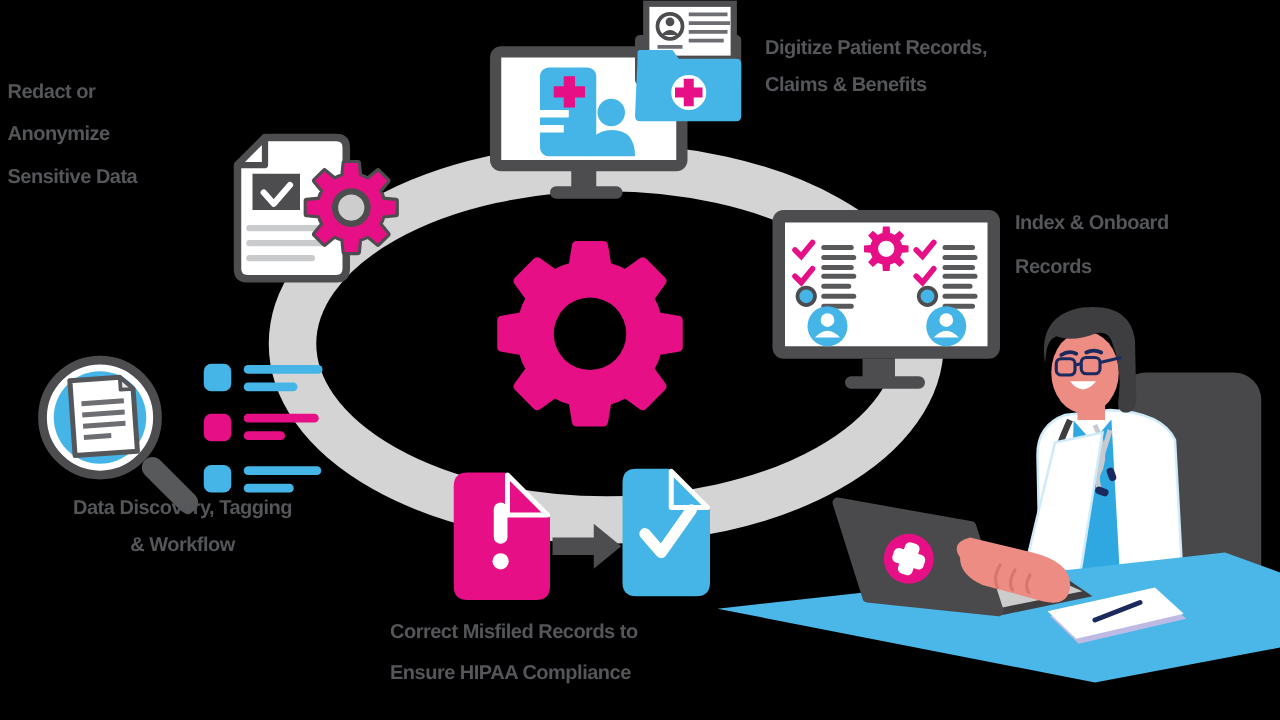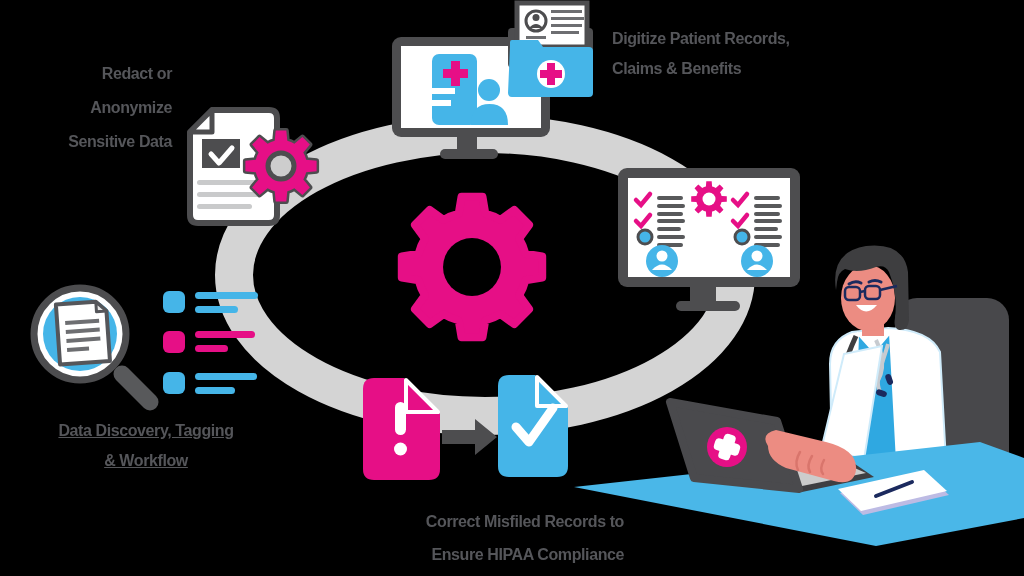--- a/index.html
+++ b/index.html
@@ -6,25 +6,25 @@
     --pink:#e60f86; --blue:#45b5e8; --dark:#4d4d4f; --ring:#d4d4d4;
     --text_gray:#55565a; --desk_blue:#4ab7e8; --skin:#ec8c82; --hair:#3e3e40;
     --line_gray:#c9cacb; --ink:#6d6e71; --navy:#1b2a5e; --scrub:#2fa8e1;
   }
   html,body{margin:0;padding:0;background:#000;}
   .stage{position:relative;width:1024px;height:576px;background:#000;overflow:hidden;
          font-family:"Liberation Sans", sans-serif;}
   .scene{position:absolute;left:0;top:0;}
   .label{position:absolute;font-weight:700;color:var(--text_gray);
          font-size:16px;letter-spacing:-0.4px;white-space:pre-line;}
-  .lbl-redact{left:6px;top:57px;width:166px;text-align:right;line-height:34px;}
+  .lbl-redact{left:6px;top:57px;width:166px;text-align:left;line-height:34px;}
   .lbl-digitize{left:612px;top:24px;width:340px;line-height:30px;}
   .lbl-index{left:812px;top:161px;width:212px;line-height:35px;}
-  .lbl-discovery{left:0px;top:416px;width:292px;text-align:center;line-height:30px;text-decoration:underline;}
-  .lbl-correct{left:312px;top:505px;width:312px;text-align:right;line-height:33px;}
+  .lbl-discovery{left:0px;top:392px;width:292px;text-align:center;line-height:30px;}
+  .lbl-correct{left:312px;top:489px;width:312px;text-align:left;line-height:33px;}
 </style>
 </head>
 <body>
 
 <div class="stage">
 
 <svg class="scene" width="1024" height="576" viewBox="0 0 1024 576">
 
   <ellipse cx="485" cy="275" rx="251" ry="141" fill="none" stroke="var(--ring)" stroke-width="38"></ellipse>
 
@@ -208,18 +208,20 @@
       <path d="M824 460 q-5 9 -1 14" fill="none" stroke="#d9756c" stroke-width="2.5" stroke-linecap="round"></path>
     </g>
   </g>
 </svg>
 
 <div class="label lbl-redact">Redact or
 Anonymize
 Sensitive Data</div>
 <div class="label lbl-digitize">Digitize Patient Records,
 Claims &amp; Benefits</div>
+<div class="label lbl-index">Index &amp; Onboard
+Records</div>
 <div class="label lbl-discovery">Data Discovery, Tagging
 &amp; Workflow</div>
 <div class="label lbl-correct">Correct Misfiled Records to
 Ensure HIPAA Compliance</div>
 
 </div>
 
 </body></html>

